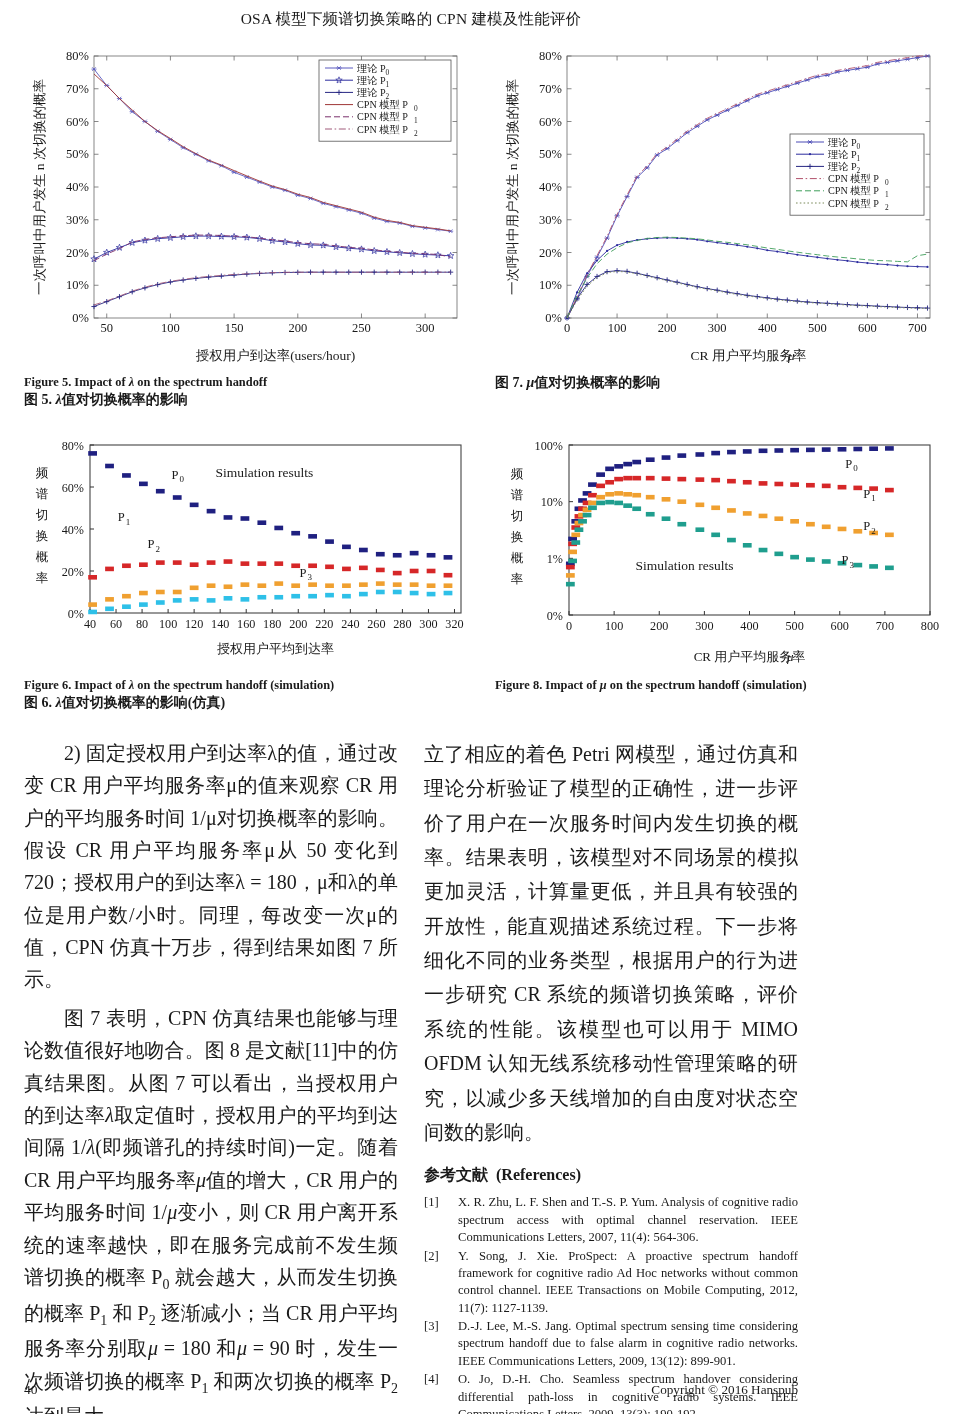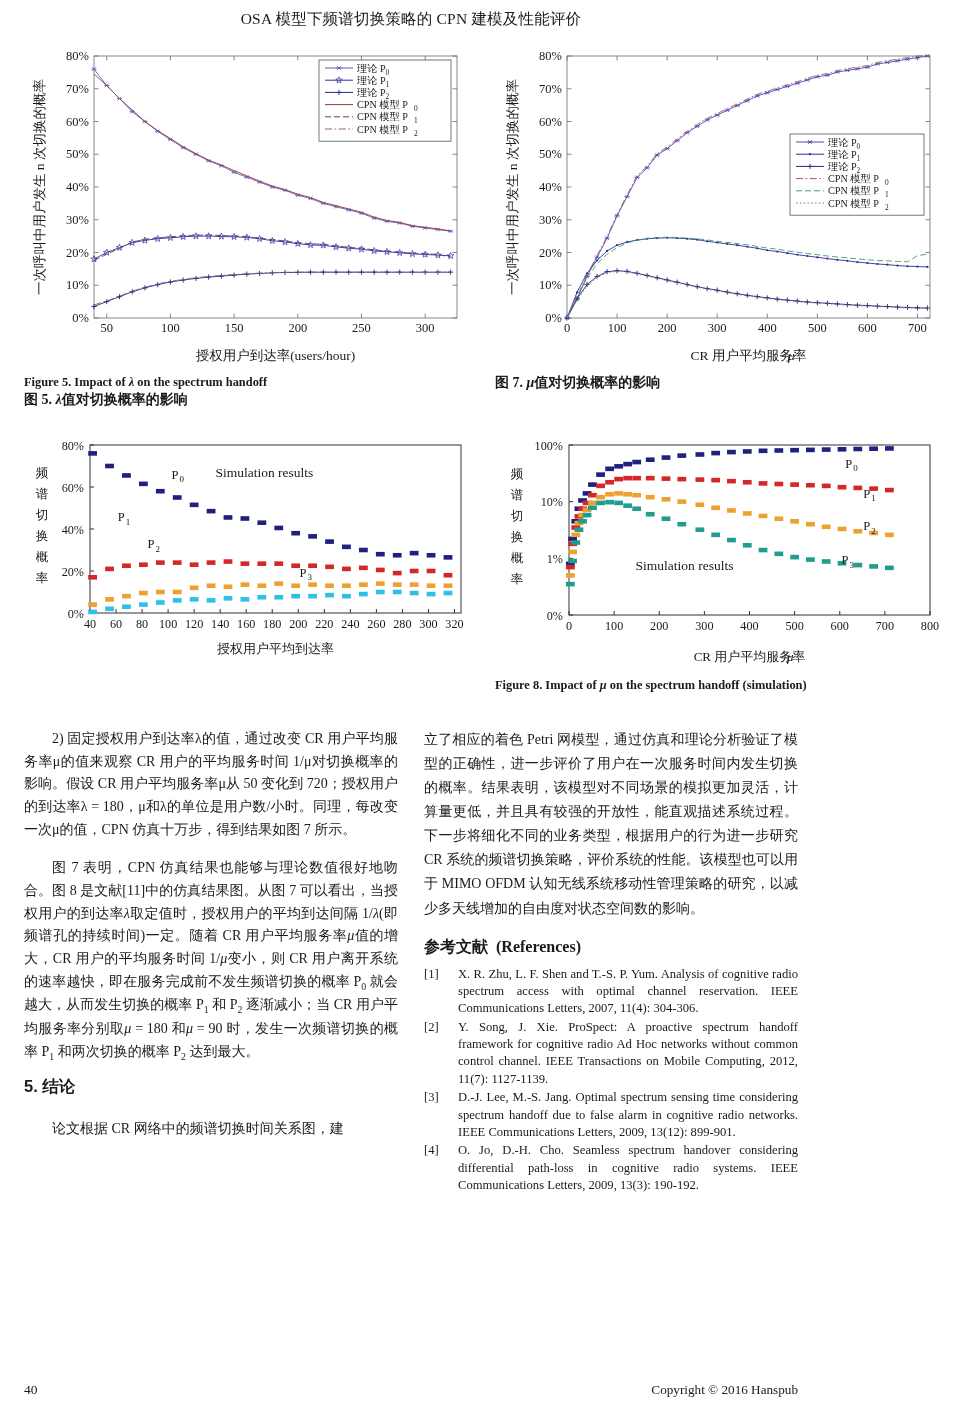--- a/index.html
+++ b/index.html
@@ -45,25 +45,25 @@
   }
   .figcap .cn { font-size: 14px; }
   .it { font-style: italic; font-family: "Liberation Serif", serif; }
 
   
   .chart { position: relative; }
   .chart svg { display:block; }
 
   
   .bodytext {
-    font-size: 14px;
+    font-size: 20px;
     line-height: 1.62;
     text-align: justify;
     text-justify: inter-ideograph;
-    margin: 16px 0 2px 0;
+    margin: 6px 0 2px 0;
   }
   .bodytext.indent { text-indent: 2em; }
   .h2 {
     font-size: 16.5px;
     font-weight: bold;
     margin: 12px 0 20px 0;
     font-family: "Liberation Sans", sans-serif;
   }
   .refhead {
     font-size: 16px;
@@ -669,20 +669,24 @@
               <text x="251.5" y="222" font-size="13" font-family="&quot;Liberation Serif&quot;, serif" text-anchor="middle" fill="#1a1a1a">授权用户平均到达率</text>
               <text x="18" y="45.5" font-size="12.5" font-family="&quot;Liberation Serif&quot;, serif" text-anchor="middle" fill="#1a1a1a" font-style="normal">频</text>
               <text x="18" y="66.5" font-size="12.5" font-family="&quot;Liberation Serif&quot;, serif" text-anchor="middle" fill="#1a1a1a" font-style="normal">谱</text>
               <text x="18" y="87.5" font-size="12.5" font-family="&quot;Liberation Serif&quot;, serif" text-anchor="middle" fill="#1a1a1a" font-style="normal">切</text>
               <text x="18" y="108.5" font-size="12.5" font-family="&quot;Liberation Serif&quot;, serif" text-anchor="middle" fill="#1a1a1a" font-style="normal">换</text>
               <text x="18" y="129.5" font-size="12.5" font-family="&quot;Liberation Serif&quot;, serif" text-anchor="middle" fill="#1a1a1a" font-style="normal">概</text>
               <text x="18" y="150.5" font-size="12.5" font-family="&quot;Liberation Serif&quot;, serif" text-anchor="middle" fill="#1a1a1a" font-style="normal">率</text>
             </g>
           </svg>
       </div>
+      <div class="figcap" style="margin-top:16px;">
+        <div><span class="en6">Figure 6. Impact of <i class="it">λ</i> on the spectrum handoff (simulation)</span></div>
+        <div class="cn"><span class="cn6">图 6. <i class="it">λ</i>值对切换概率的影响(仿真)</span></div>
+      </div>
     </div>
 
     <div class="col">
       <div class="figure chart">
         <svg id="svg-fig8" width="445" height="240" viewBox="0 0 445 240">
             <g>
               <rect x="74" y="14" width="361" height="170" fill="#fff" stroke="#444" stroke-width="1.1"></rect>
               <line x1="74" y1="184" x2="74" y2="180" stroke="#333" stroke-width="1"></line>
               <text x="74" y="199" font-size="12.2" font-family="&quot;Liberation Serif&quot;, serif" text-anchor="middle" fill="#1a1a1a" font-style="normal">0</text>
               <line x1="119.125" y1="184" x2="119.125" y2="180" stroke="#333" stroke-width="1"></line>
@@ -868,21 +872,21 @@
       <p class="bodytext" style="line-height:1.72;">立了相应的着色 Petri 网模型，通过仿真和理论分析验证了模型的正确性，进一步评价了用户在一次服务时间内发生切换的概率。结果表明，该模型对不同场景的模拟更加灵活，计算量更低，并且具有较强的开放性，能直观描述系统过程。下一步将细化不同的业务类型，根据用户的行为进一步研究 CR 系统的频谱切换策略，评价系统的性能。该模型也可以用于 MIMO OFDM 认知无线系统移动性管理策略的研究，以减少多天线增加的自由度对状态空间数的影响。</p>
 
       <div class="refhead">
         <span class="cnb">参考文献</span>
         &nbsp;<span>(References)</span>
       </div>
 
       <ul class="reflist">
         <li class="refitem">
           <span class="refnum">[1]</span>
-          <span class="reftext">X. R. Zhu, L. F. Shen and T.-S. P. Yum. Analysis of cognitive radio spectrum access with optimal channel reservation. IEEE Communications Letters, 2007, 11(4): 304-306.</span>
+          <span class="reftext">X. R. Zhu, L. F. Shen and T.-S. P. Yum. Analysis of cognitive radio spectrum access with optimal channel reservation. IEEE Communications Letters, 2007, 11(4): 564-306.</span>
         </li>
         <li class="refitem">
           <span class="refnum">[2]</span>
           <span class="reftext">Y. Song, J. Xie. ProSpect: A proactive spectrum handoff framework for cognitive radio Ad Hoc networks without common control channel. IEEE Transactions on Mobile Computing, 2012, 11(7): 1127-1139.</span>
         </li>
         <li class="refitem">
           <span class="refnum">[3]</span>
           <span class="reftext">D.-J. Lee, M.-S. Jang. Optimal spectrum sensing time considering spectrum handoff due to false alarm in cognitive radio networks. IEEE Communications Letters, 2009, 13(12): 899-901.</span>
         </li>
         <li class="refitem">

